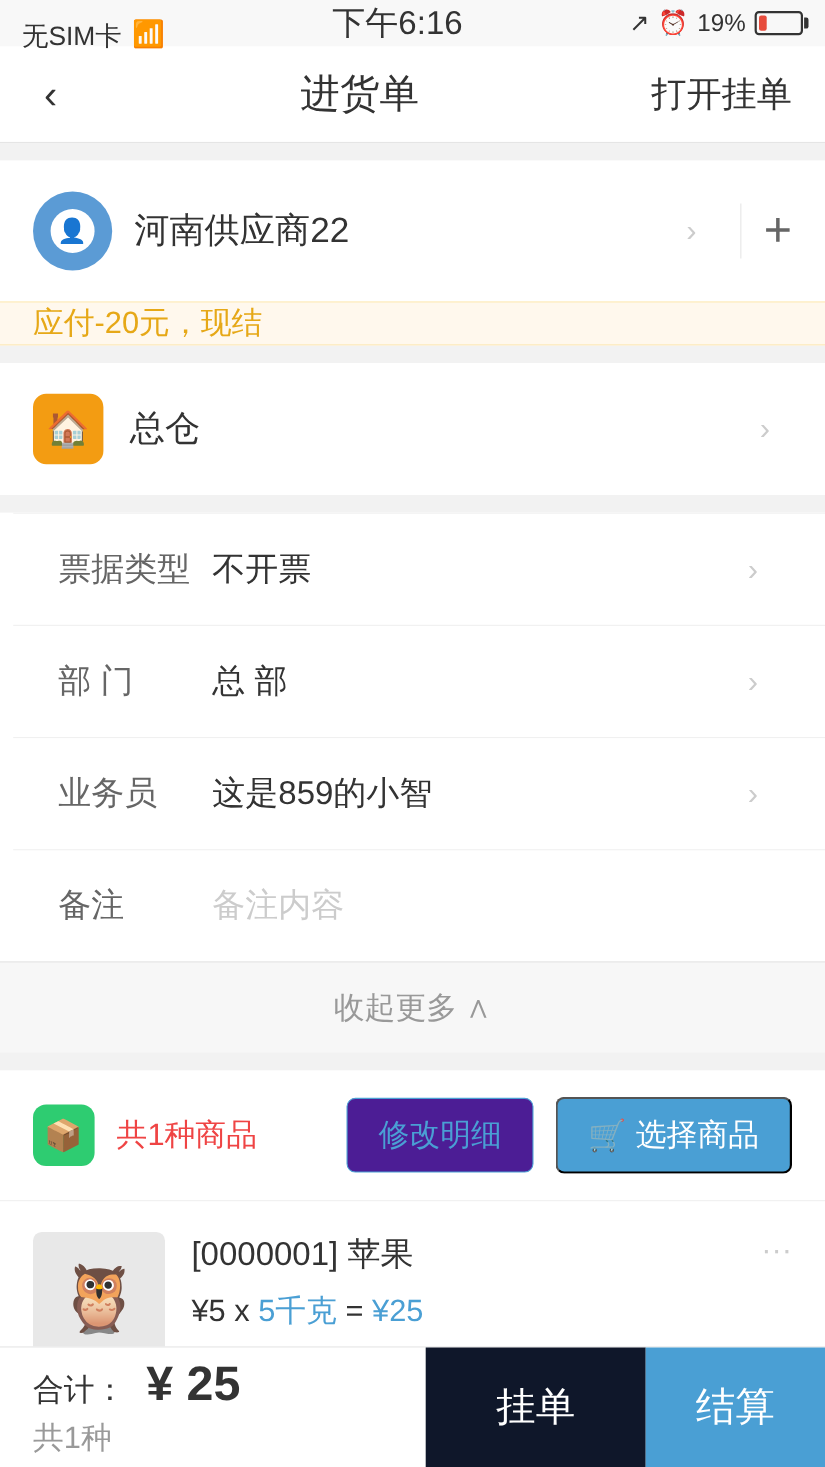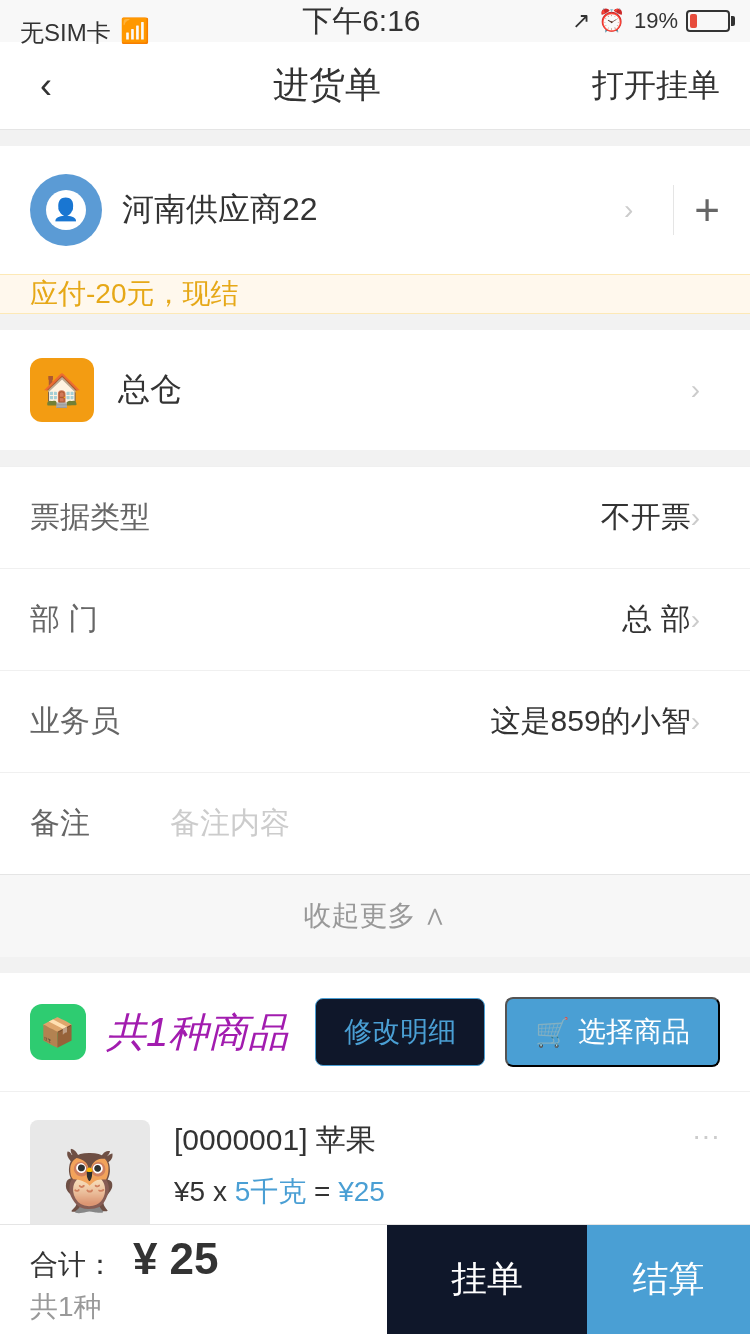--- a/index.html
+++ b/index.html
@@ -166,36 +166,36 @@
     .warehouse-name {
       flex: 1;
       font-size: 32px;
       color: #333;
     }
 
     
     .form-row {
       display: flex;
       align-items: center;
-      padding: 30px 30px;
+      padding: 30px 41px;
       background: #fff;
       border-top: 1px solid #f0f0f0;
       cursor: pointer;
+      margin-left: 12px;
     }
     .form-label {
       color: #666;
       font-size: 30px;
       width: 140px;
       flex-shrink: 0;
     }
     .form-value {
       flex: 1;
       font-size: 30px;
       color: #333;
-      text-align: right;
     }
     .form-placeholder {
       flex: 1;
       font-size: 30px;
       color: #ccc;
     }
 
     
     .collapse-bar {
       background: #f7f7f7;
@@ -220,28 +220,27 @@
       width: 56px; height: 56px;
       border-radius: 12px;
       background: #2ecc71;
       display: flex; align-items: center; justify-content: center;
       color: #fff;
       font-size: 28px;
       flex-shrink: 0;
     }
     .products-count {
       flex: 1;
-      font-size: 40px;
-      color: #a21caf;
-      font-style: italic;
+      font-size: 28px;
+      color: #ef4444;
     }
     .btn-edit {
       border: 1px solid #4a9fd4;
       color: #4a9fd4;
-      background: #0f172a;
+      background: #4c1d95;
       padding: 14px 28px;
       border-radius: 8px;
       font-size: 28px;
       cursor: pointer;
     }
     .btn-select {
       background: #4a9fd4;
       color: #fff;
       padding: 14px 28px;
       border-radius: 8px;

